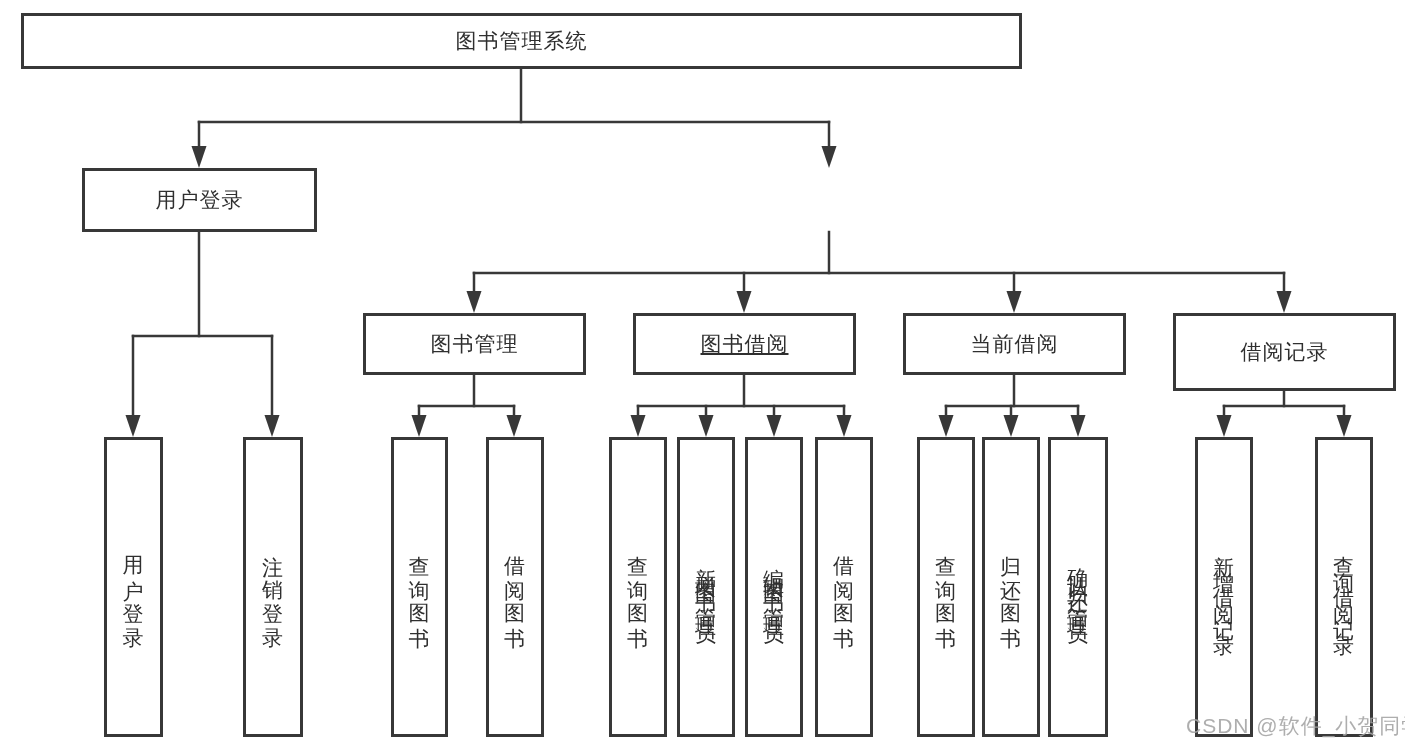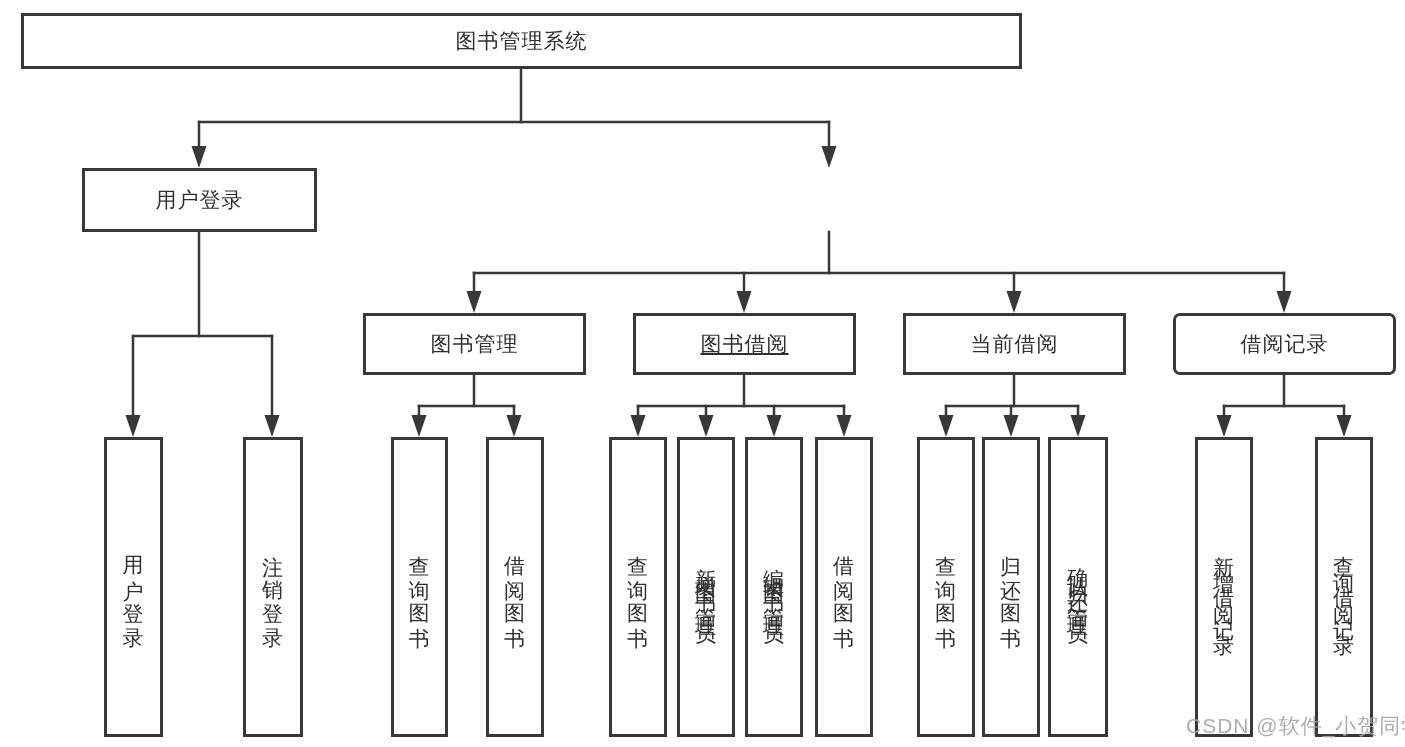--- a/index.html
+++ b/index.html
@@ -147,21 +147,21 @@
 
   <div class="node" style="left:363px; top:313px; width:223px; height:62px;">
     <span class="h-label">图书管理</span>
   </div>
   <div class="node" style="left:633px; top:313px; width:223px; height:62px;text-decoration:underline;">
     <span class="h-label">图书借阅</span>
   </div>
   <div class="node" style="left:903px; top:313px; width:223px; height:62px;text-align:center;">
     <span class="h-label">当前借阅</span>
   </div>
-  <div class="node" style="left:1173px; top:313px; width:223px; height:62px;border-radius:7px;">
+  <div class="node" style="left:1173px; top:313px; width:223px; height:78px;">
     <span class="h-label">借阅记录</span>
   </div>
 
   <div class="node leaf" style="left:104px; width:59px;">
     <span class="v-label v-spread-4">用户登录</span>
   </div>
   <div class="node leaf" style="left:243px; width:60px;">
     <span class="v-label v-spread-4">注销登录</span>
   </div>
 

